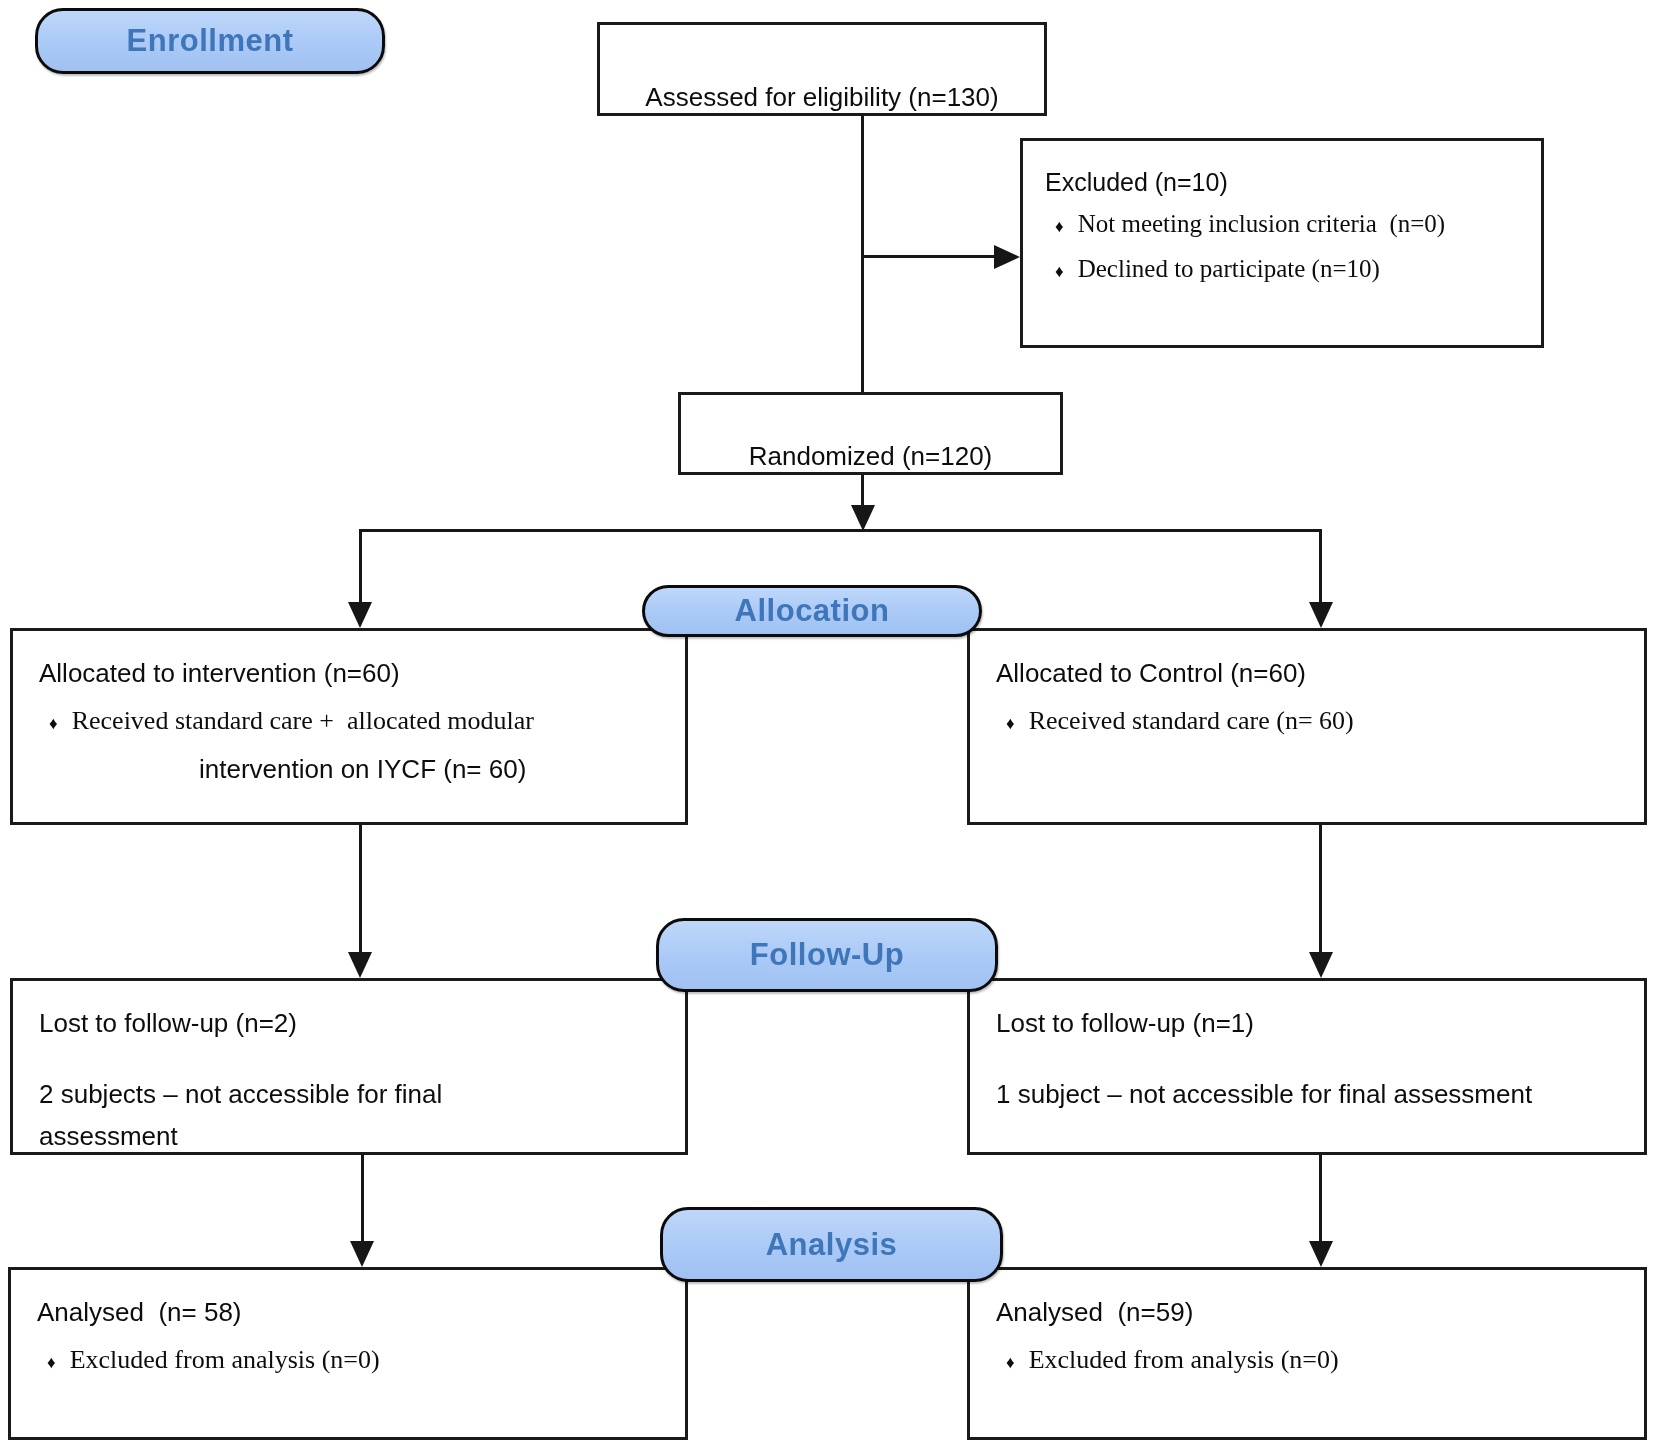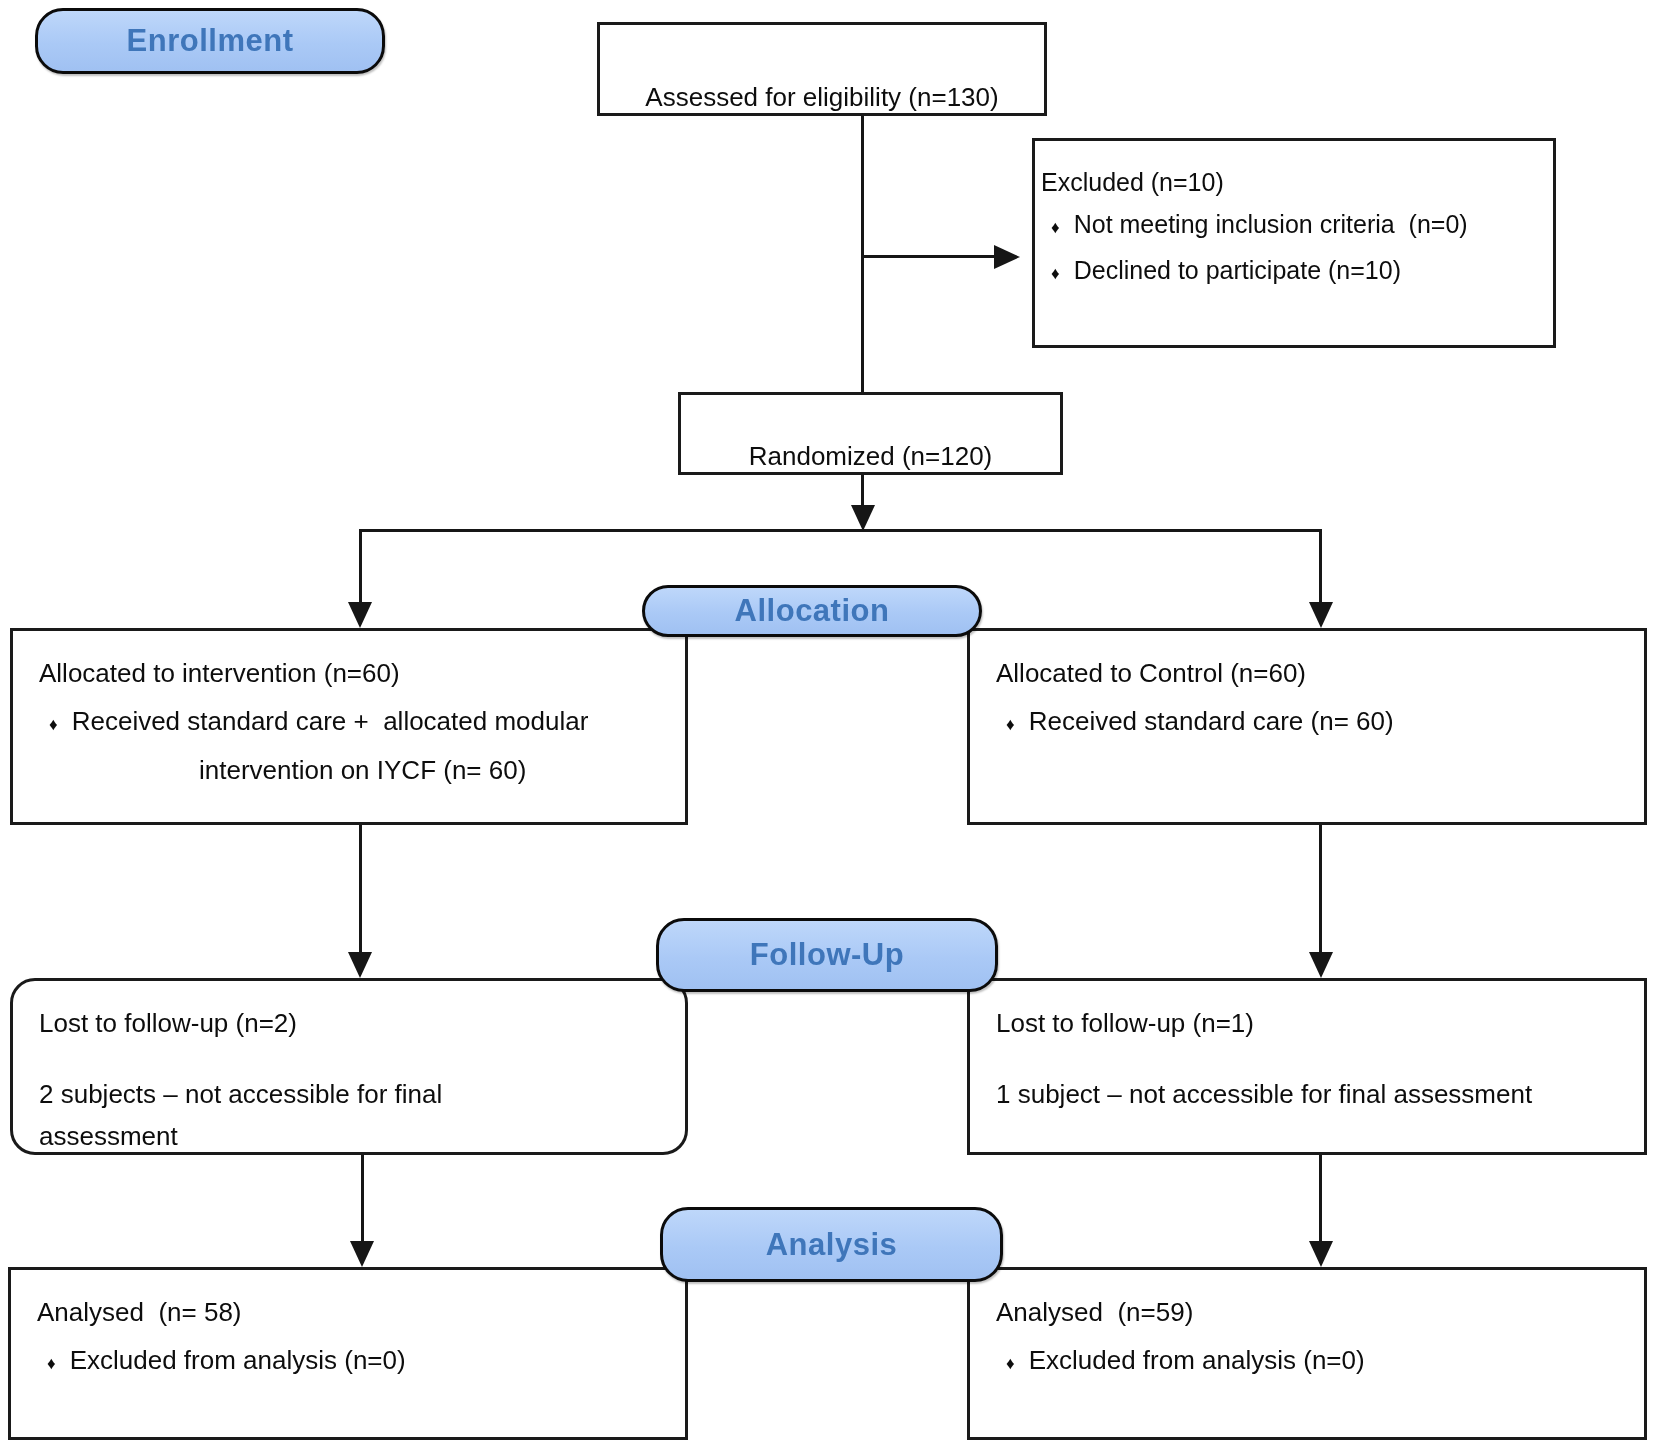--- a/index.html
+++ b/index.html
@@ -44,20 +44,21 @@
     margin-top: 4px;
     line-height: 44px;
   }
   .diamond {
     font-size: 17px;
     margin: 0 14px 0 10px;
     flex: 0 0 auto;
   }
   .bullet-text {
     white-space: pre;
+    font-family: Liberation Serif, serif;
   }
   .bullet-cont {
     padding-left: 160px;
     line-height: 46px;
     white-space: pre;
   }
   .fu-body {
     margin-top: 28px;
     line-height: 42px;
     white-space: pre-wrap;
@@ -145,21 +146,21 @@
     <span>Follow-Up</span>
   </div>
   <div class="badge" style="left:660px; top:1207px; width:343px; height:75px;">
     <span>Analysis</span>
   </div>
 
   <div class="fbox center" style="left:597px; top:22px; width:450px; height:94px;">
     <span>Assessed for eligibility (n=130)</span>
   </div>
 
-  <div class="fbox small-font pad" style="left:1020px; top:138px; width:524px; height:210px; padding-left:6px;margin-left:12px;">
+  <div class="fbox small-font pad" style="left:1020px; top:138px; width:524px; height:210px; padding-left:22px;">
     <div class="box-title">Excluded (n=10)</div>
     <div class="bullet-row">
       <span class="diamond">♦</span>
       <span class="bullet-text">Not meeting inclusion criteria  (n=0)</span>
     </div>
     <div class="bullet-row">
       <span class="diamond">♦</span>
       <span class="bullet-text">Declined to participate (n=10)</span>
     </div>
   </div>
@@ -178,21 +179,21 @@
   </div>
 
   <div class="fbox pad" style="left:967px; top:628px; width:680px; height:197px;">
     <div class="box-title">Allocated to Control (n=60)</div>
     <div class="bullet-row">
       <span class="diamond">♦</span>
       <span class="bullet-text">Received standard care (n= 60)</span>
     </div>
   </div>
 
-  <div class="fbox pad" style="left:10px; top:978px; width:678px; height:177px;border-radius:25px;">
+  <div class="fbox pad" style="left:10px; top:978px; width:678px; height:177px;">
     <div class="box-title">Lost to follow-up (n=2)</div>
     <div class="fu-body narrow">2 subjects – not accessible for final assessment</div>
   </div>
 
   <div class="fbox pad" style="left:967px; top:978px; width:680px; height:177px;">
     <div class="box-title">Lost to follow-up (n=1)</div>
     <div class="fu-body oneline">1 subject – not accessible for final assessment</div>
   </div>
 
   <div class="fbox pad" style="left:8px; top:1267px; width:680px; height:173px;">

